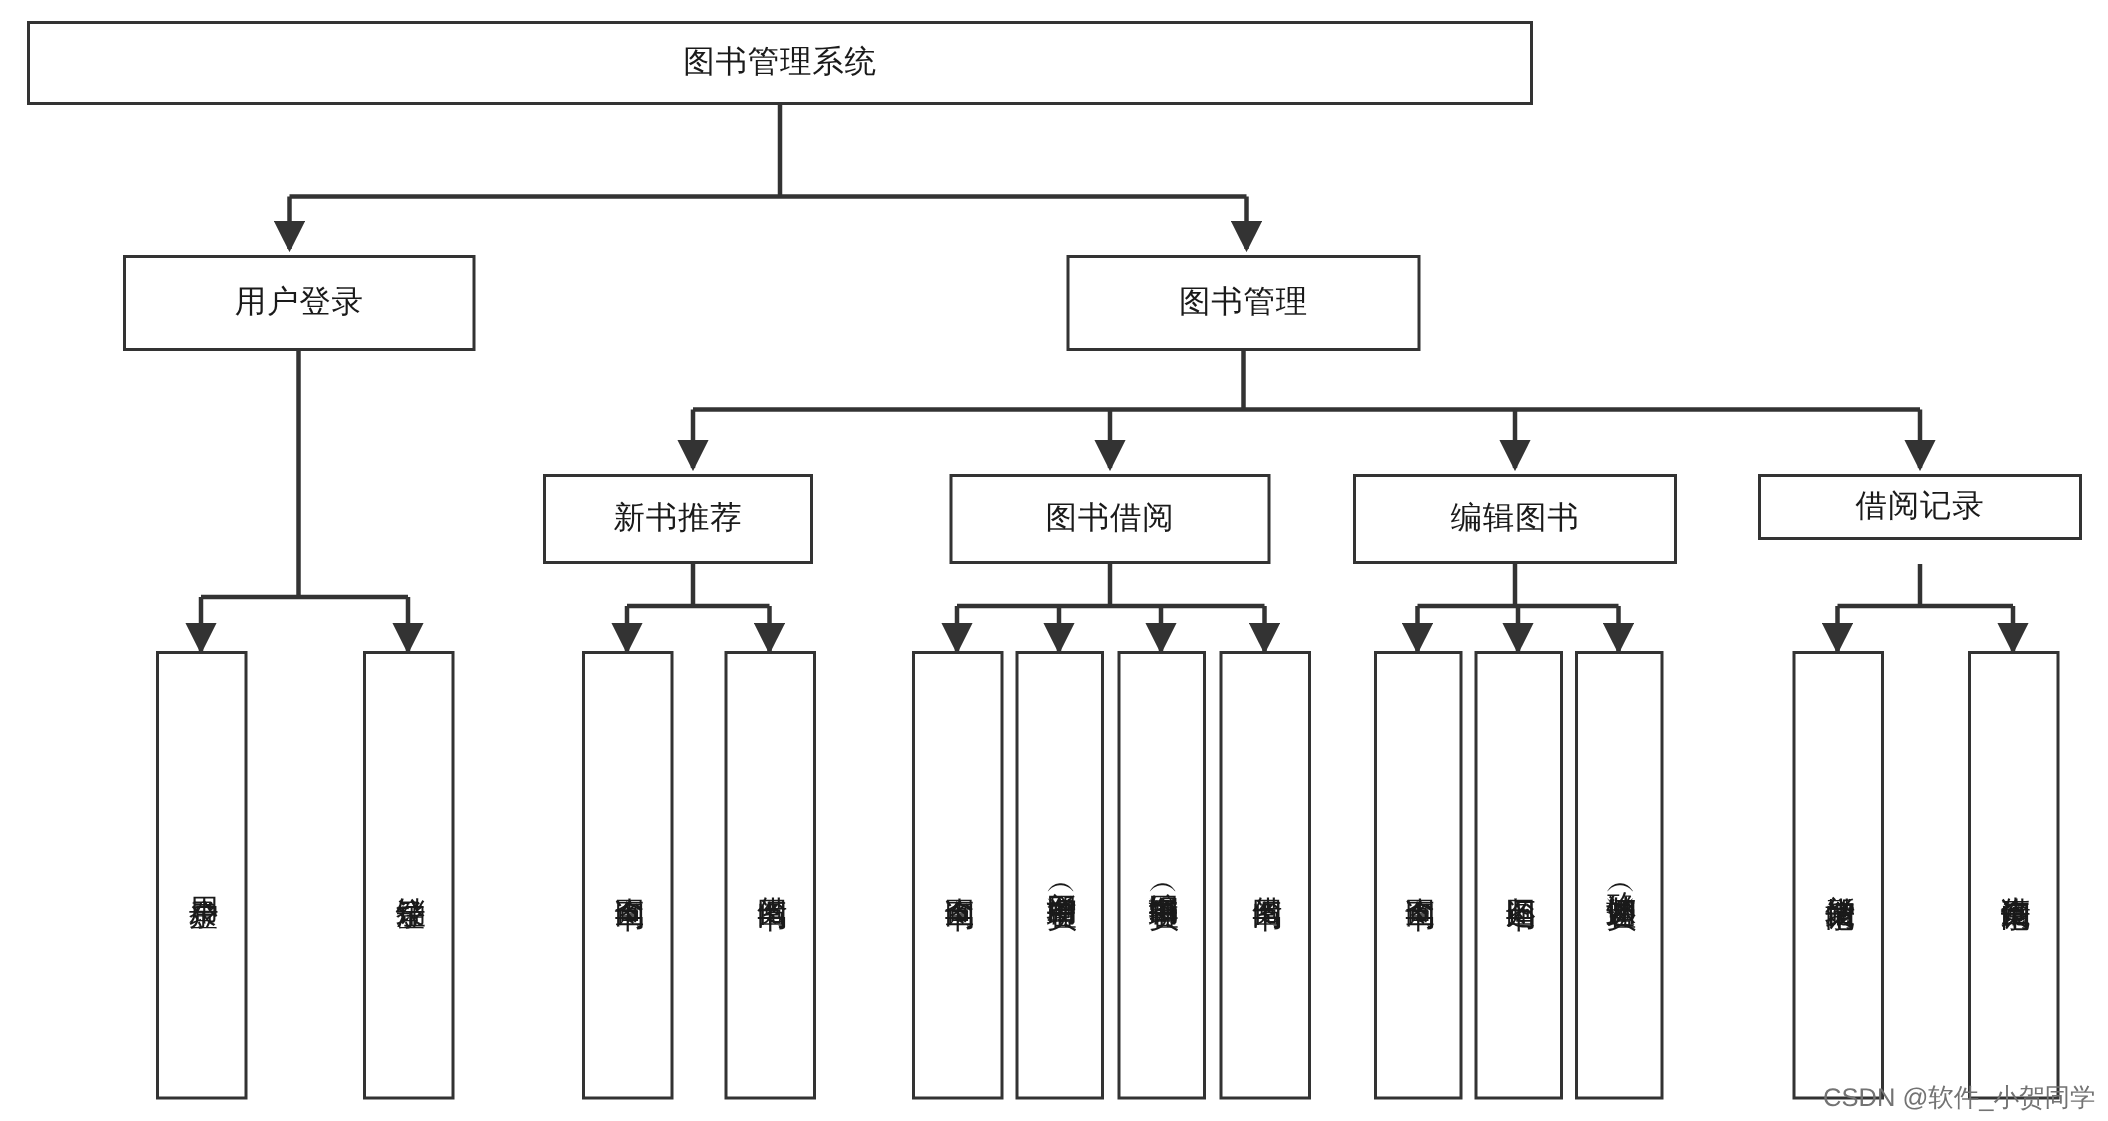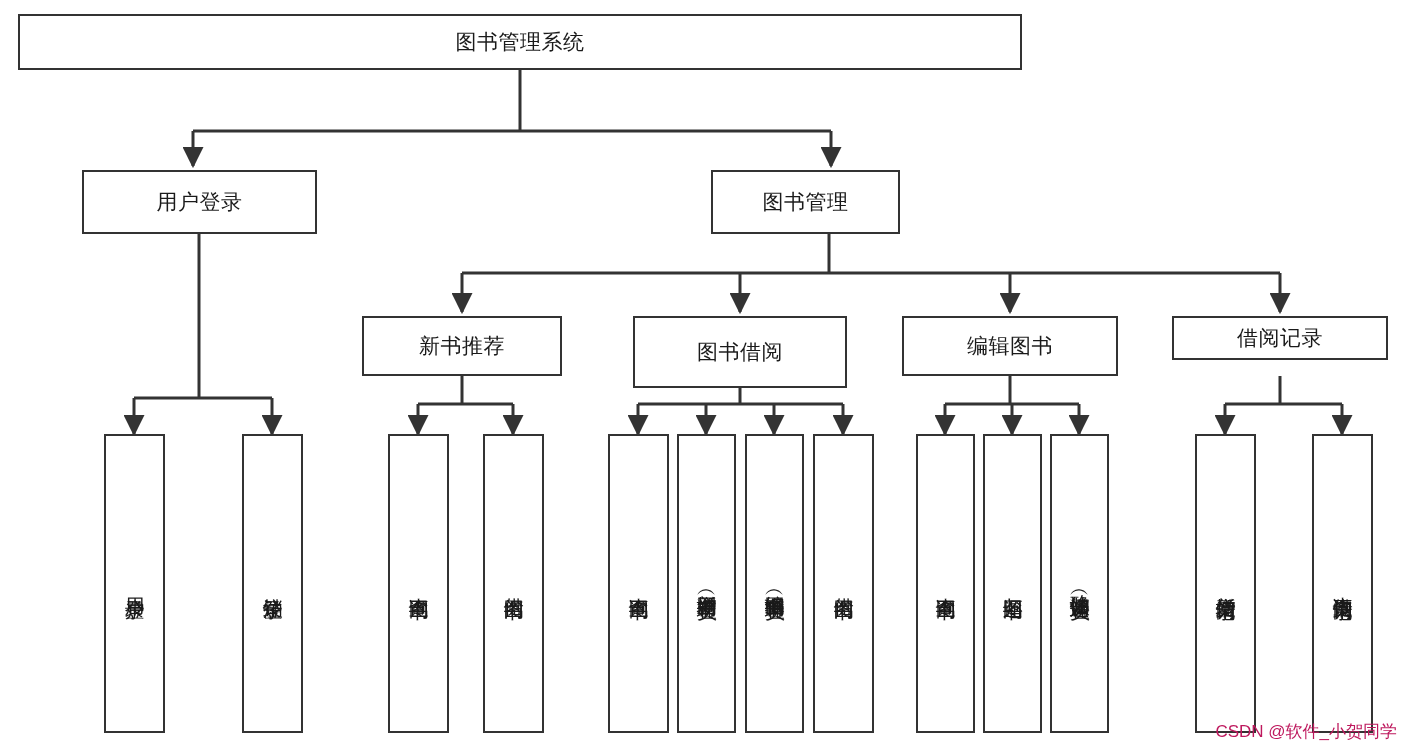--- a/index.html
+++ b/index.html
@@ -54,21 +54,21 @@
     text-orientation: upright;
     display: block;
     white-space: normal;
     max-height: 100%;
   }
   .watermark {
     position: absolute;
     right: 8px;
     bottom: 4px;
     font-size: 17px;
-    color: #be185d;
+    color: #737373;
     white-space: nowrap;
     font-family: "Liberation Sans", "DejaVu Sans", sans-serif;
   }
 </style>
 </head>
 <body>
 
 <div id="canvas">
 
   <svg class="edges" viewBox="0 0 1405 747" width="1405" height="747">
@@ -121,28 +121,28 @@
     </g>
   </svg>
 
   <div class="node horiz" style="left:18px; top:14px; width:1004px; height:56px;">
     <span>图书管理系统</span>
   </div>
 
   <div class="node horiz" style="left:82px; top:170px; width:235px; height:64px;">
     <span>用户登录</span>
   </div>
-  <div class="node horiz" style="left:711px; top:170px; width:189px; height:64px;">
+  <div class="node horiz" style="left:711px; top:170px; width:236px; height:64px;">
     <span>图书管理</span>
   </div>
 
-  <div class="node horiz" style="left:362px; top:316px; width:200px; height:60px;">
+  <div class="node horiz" style="left:362px; top:316px; width:180px; height:60px;">
     <span>新书推荐</span>
   </div>
-  <div class="node horiz" style="left:633px; top:316px; width:214px; height:72px;">
+  <div class="node horiz" style="left:633px; top:316px; width:214px; height:60px;">
     <span>图书借阅</span>
   </div>
   <div class="node horiz" style="left:902px; top:316px; width:216px; height:60px;">
     <span>编辑图书</span>
   </div>
   <div class="node horiz" style="left:1172px; top:316px; width:216px; height:44px;">
     <span>借阅记录</span>
   </div>
 
   <div class="node vert" style="left:104px; top:434px; width:61px; height:299px;">

